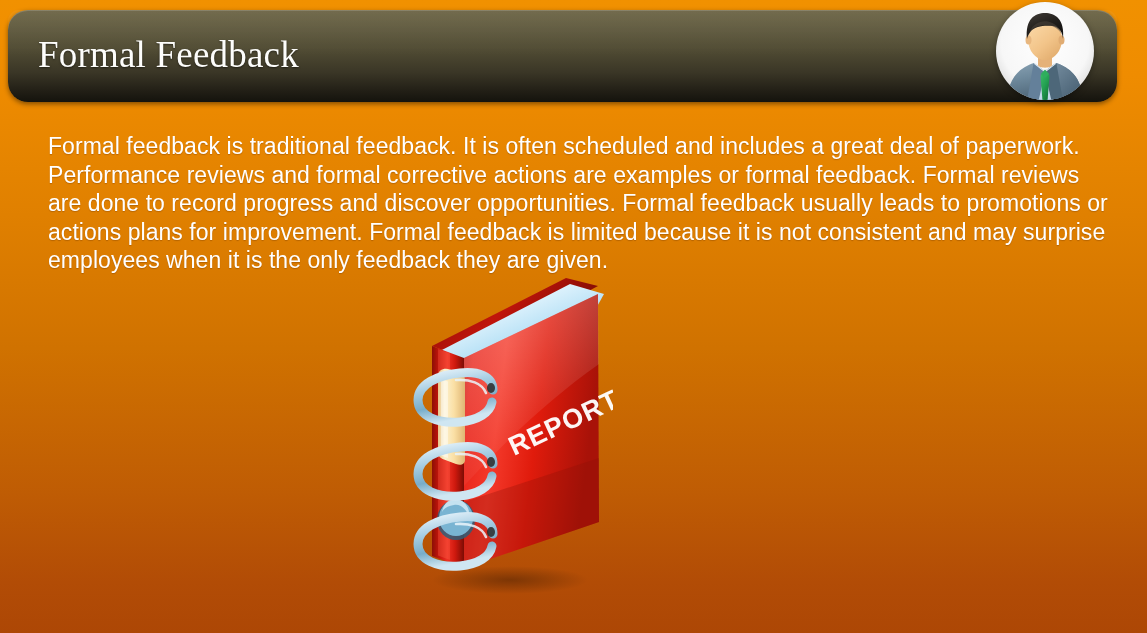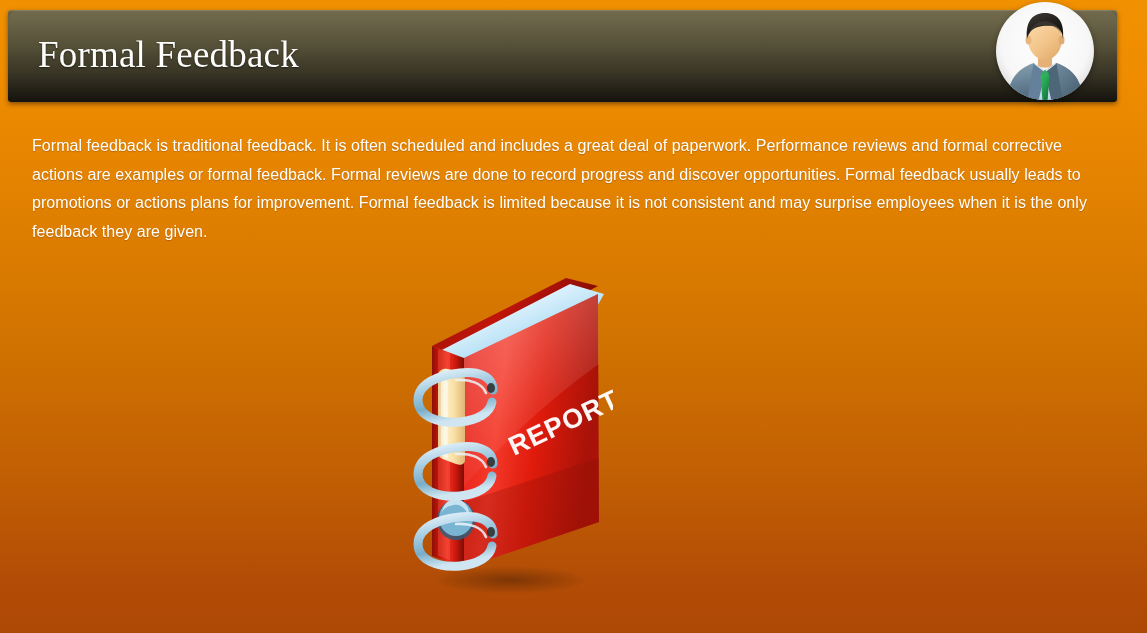--- a/index.html
+++ b/index.html
@@ -24,21 +24,21 @@
     -webkit-font-smoothing: antialiased;
   }
 
   
   #title-bar {
     position: absolute;
     left: 8px;
     top: 10px;
     width: 1109px;
     height: 92px;
-    border-radius: 3px;
+    border-radius: 20px;
     background: linear-gradient(180deg,
         #6b6343 0%,
         #605a3e 18%,
         #514c34 42%,
         #3a3626 68%,
         #221f16 88%,
         #14130d 100%);
     box-shadow: 0 2px 5px rgba(0,0,0,0.45),
                 inset 0 1px 0 rgba(255,255,255,0.16);
   }
@@ -72,25 +72,25 @@
     top: 1px;
     width: 100px;
     height: 100px;
     z-index: 4;
     filter: drop-shadow(0 2px 3px rgba(0,0,0,0.35));
   }
 
   
   #body-text {
     position: absolute;
-    left: 32px;
+    left: 48px;
     top: 132px;
     width: 1068px;
     font-family: "Liberation Sans", sans-serif;
-    font-size: 16px;
+    font-size: 23px;
     line-height: 28.6px;
     color: #ffffff;
     text-shadow: 0 1px 1px rgba(90,40,0,0.30);
     text-align: left;
     letter-spacing: 0.05px;
   }
 
   
   #binder {
     position: absolute;

